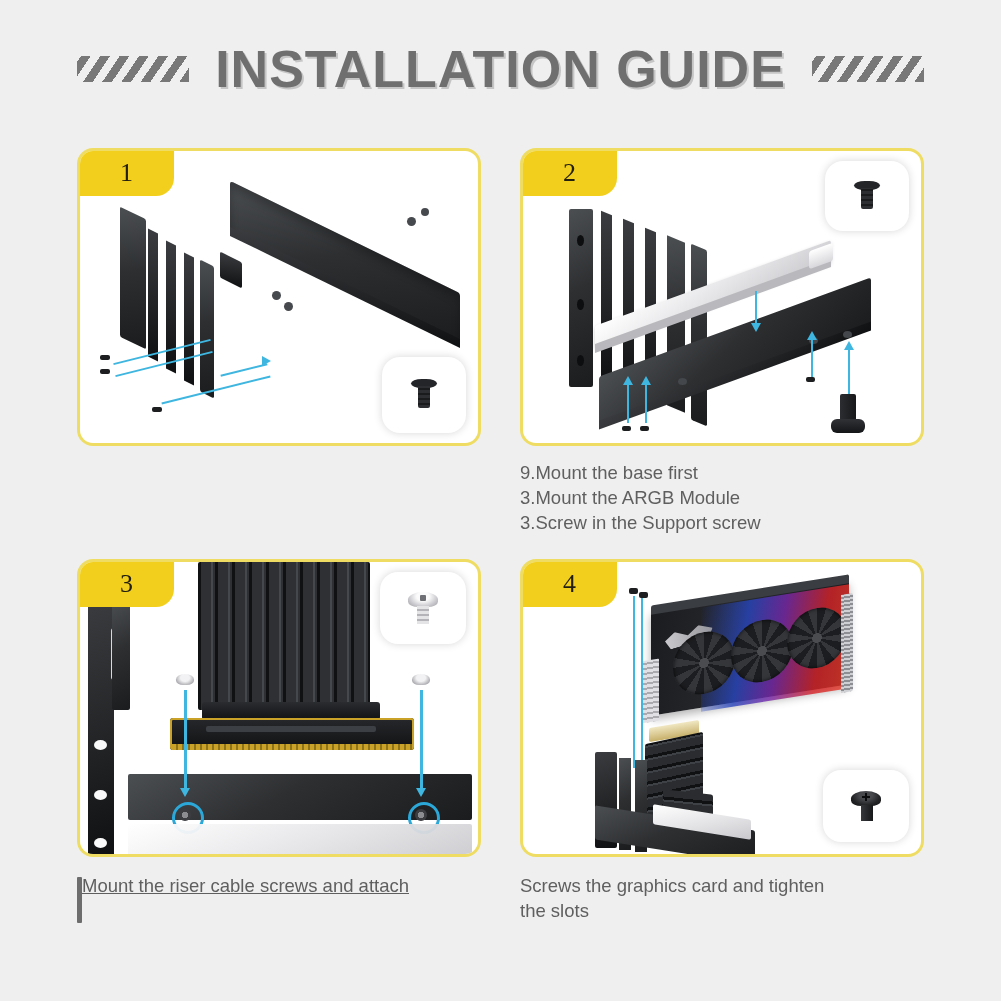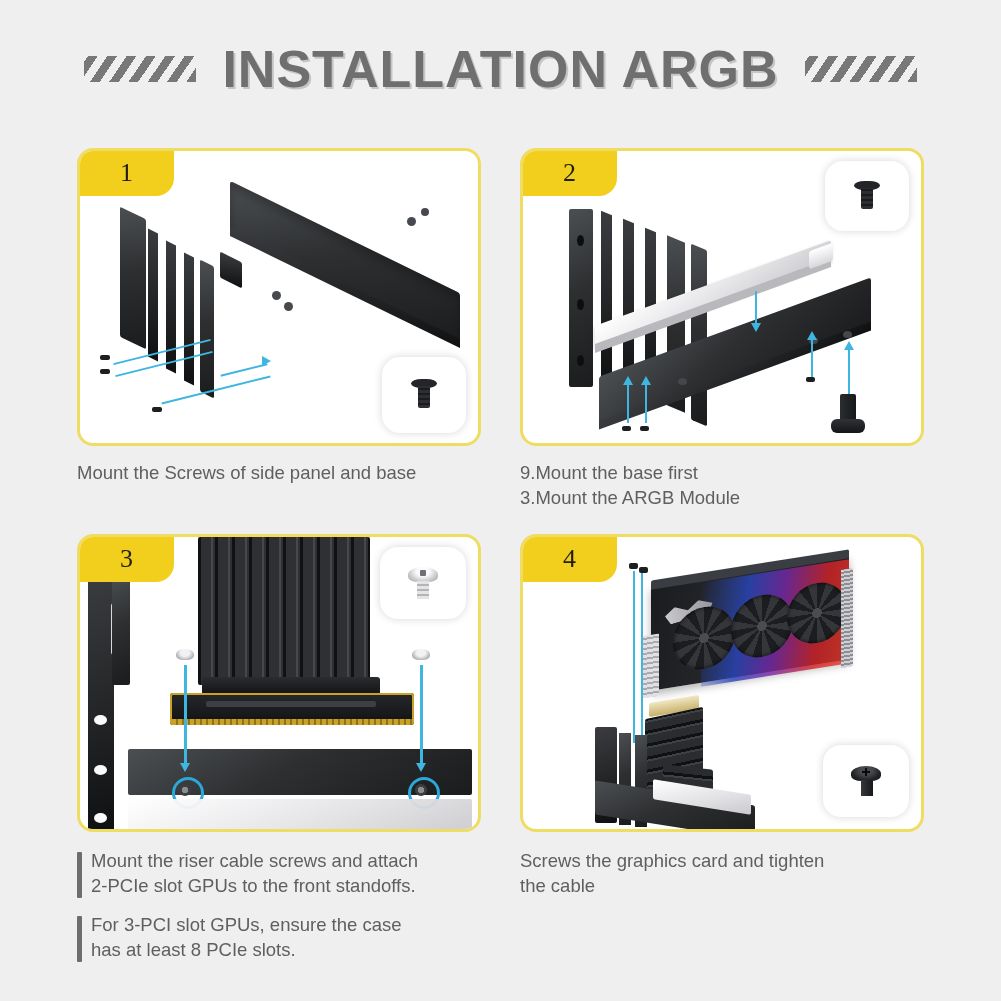--- a/index.html
+++ b/index.html
@@ -116,22 +116,22 @@
     color: #5f5f5f;
     font-size: 18.5px;
     line-height: 25px;
     font-family: "Liberation Sans", sans-serif;
     width: 410px;
   }
   .caption .line { white-space: nowrap; }
   .bullet-block {
     display: flex;
     align-items: flex-start;
-    gap: 9px;
     margin-bottom: 14px;
+    text-decoration: underline;
   }
   .bullet-bar {
     flex: none;
     width: 5px;
     margin-top: 4px;
     background: #6d6d6d;
     border-radius: 1px;
   }
   .bullet-bar.two { height: 46px; }
   .bullet-text { color: #5f5f5f; }
@@ -208,21 +208,21 @@
     border-radius: 2px;
   }
 </style>
 </head>
 <body>
 
 <div class="page">
 
   <div class="header">
     <div class="hatch"></div>
-    <div class="title">INSTALLATION ARGB</div>
+    <div class="title">INSTALLATION GUIDE</div>
     <div class="hatch"></div>
   </div>
 
   <div class="steps">
 
     <div class="step">
       <div class="panel">
         <div class="badge">1</div>
 
         <div class="art">
@@ -265,23 +265,20 @@
               <div style="position:absolute;left:0;top:2px;width:26px;height:9px;
                           background:#232528;border-radius:50%/60%;"></div>
               <div style="position:absolute;left:7px;top:9px;width:12px;height:22px;
                           background:repeating-linear-gradient(0deg,#2c2e31 0 3px,#1a1b1d 3px 5px);
                           border-radius:0 0 2px 2px;"></div>
             </div>
           </div>
         </div>
       </div>
 
-      <div class="caption">
-        <div class="line">Mount the Screws of side panel and base</div>
-      </div>
     </div>
 
     <div class="step">
       <div class="panel">
         <div class="badge">2</div>
 
         <div class="art">
 
           <div class="pc mtl-dark" style="left:46px;top:58px;width:24px;height:178px;border-radius:2px;"></div>
           <div class="pc" style="left:54px;top:84px;width:7px;height:11px;background:#0d0e0f;border-radius:50%;"></div>
@@ -338,20 +335,21 @@
                           background:repeating-linear-gradient(0deg,#2c2e31 0 3px,#1a1b1d 3px 5px);
                           border-radius:0 0 2px 2px;"></div>
             </div>
           </div>
         </div>
       </div>
 
       <div class="caption">
         <div class="line">9.Mount the base first</div>
         <div class="line">3.Mount the ARGB Module</div>
+        <div class="line">3.Screw in the Support screw</div>
       </div>
     </div>
 
     <div class="step" style="margin-top:24px;">
       <div class="panel">
         <div class="badge">3</div>
 
         <div class="art">
 
           <div class="pc mtl-darker" style="left:8px;top:38px;width:26px;height:256px;border-radius:2px;"></div>
@@ -409,28 +407,20 @@
             </div>
           </div>
         </div>
       </div>
 
       <div class="caption" style="margin-top:16px;">
         <div class="bullet-block">
           <div class="bullet-bar two"></div>
           <div class="bullet-text">
             <div class="line">Mount the riser cable screws and attach</div>
-            <div class="line">2-PCIe slot GPUs  to the front standoffs.</div>
-          </div>
-        </div>
-        <div class="bullet-block">
-          <div class="bullet-bar two"></div>
-          <div class="bullet-text">
-            <div class="line">For 3-PCI slot GPUs, ensure the case</div>
-            <div class="line">has at least 8 PCIe slots.</div>
           </div>
         </div>
       </div>
     </div>
 
     <div class="step" style="margin-top:24px;">
       <div class="panel">
         <div class="badge">4</div>
 
         <div class="art">
@@ -488,18 +478,18 @@
                             linear-gradient(#0a0b0c,#0a0b0c) center/8px 2px no-repeat;"></div>
               <div style="position:absolute;left:10px;top:16px;width:12px;height:16px;
                           background:linear-gradient(90deg,#36383b,#17181a);"></div>
             </div>
           </div>
         </div>
       </div>
 
       <div class="caption" style="margin-top:16px;">
         <div class="line">Screws the graphics card and tighten</div>
-        <div class="line">the cable</div>
+        <div class="line">the slots</div>
       </div>
     </div>
 
   </div>
 </div>
 
 </body></html>

